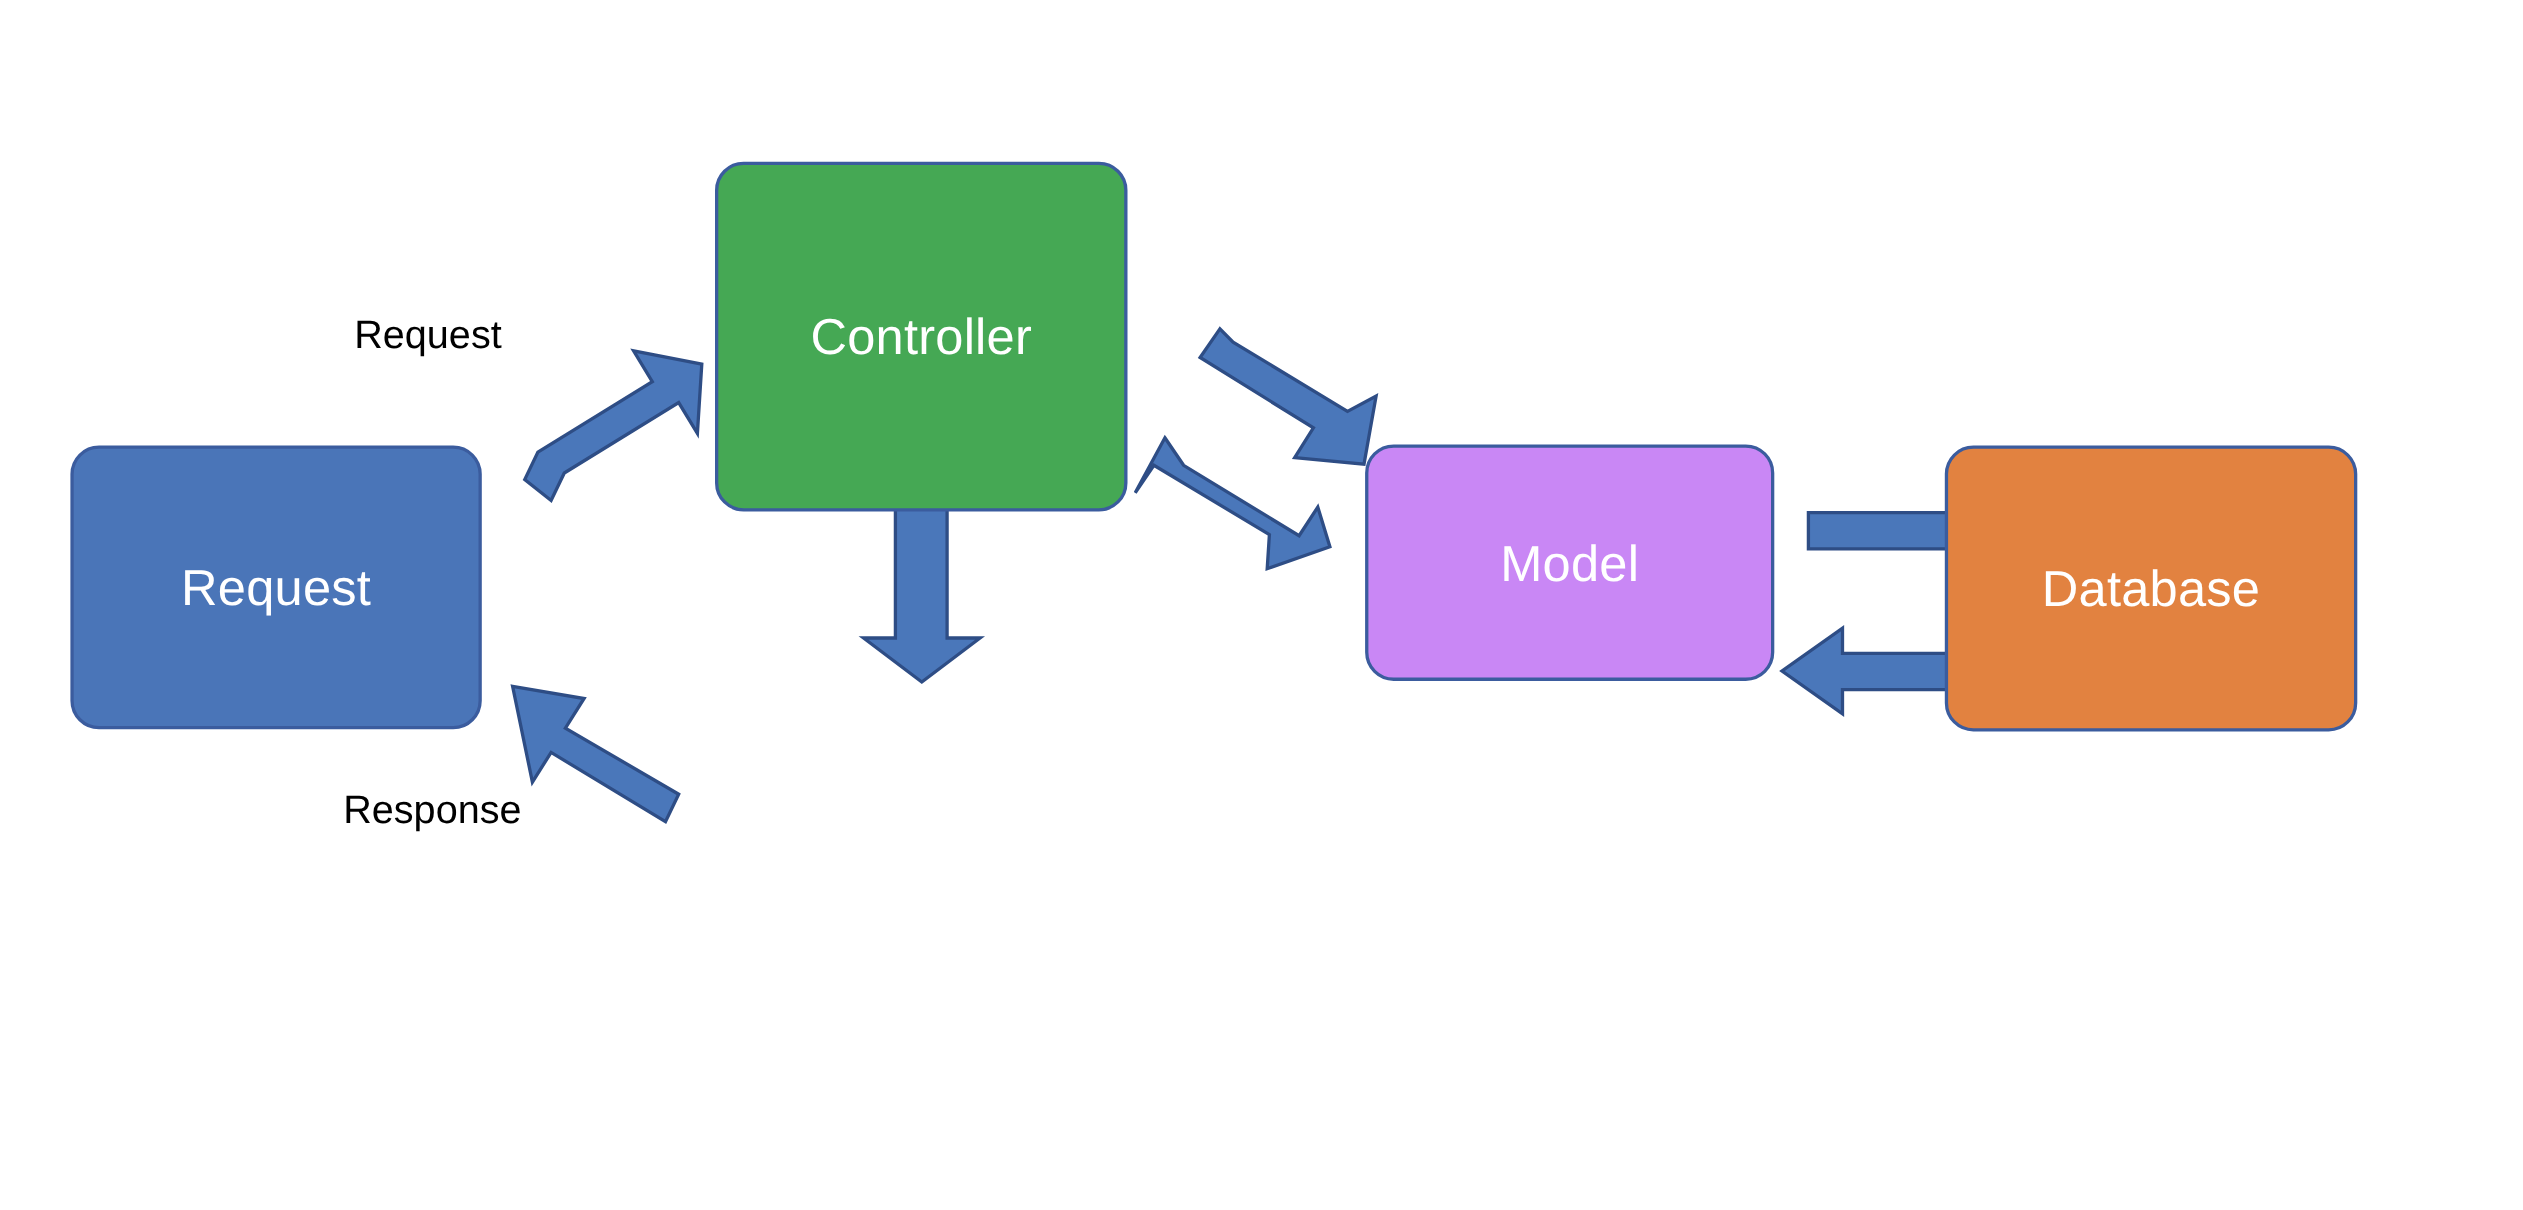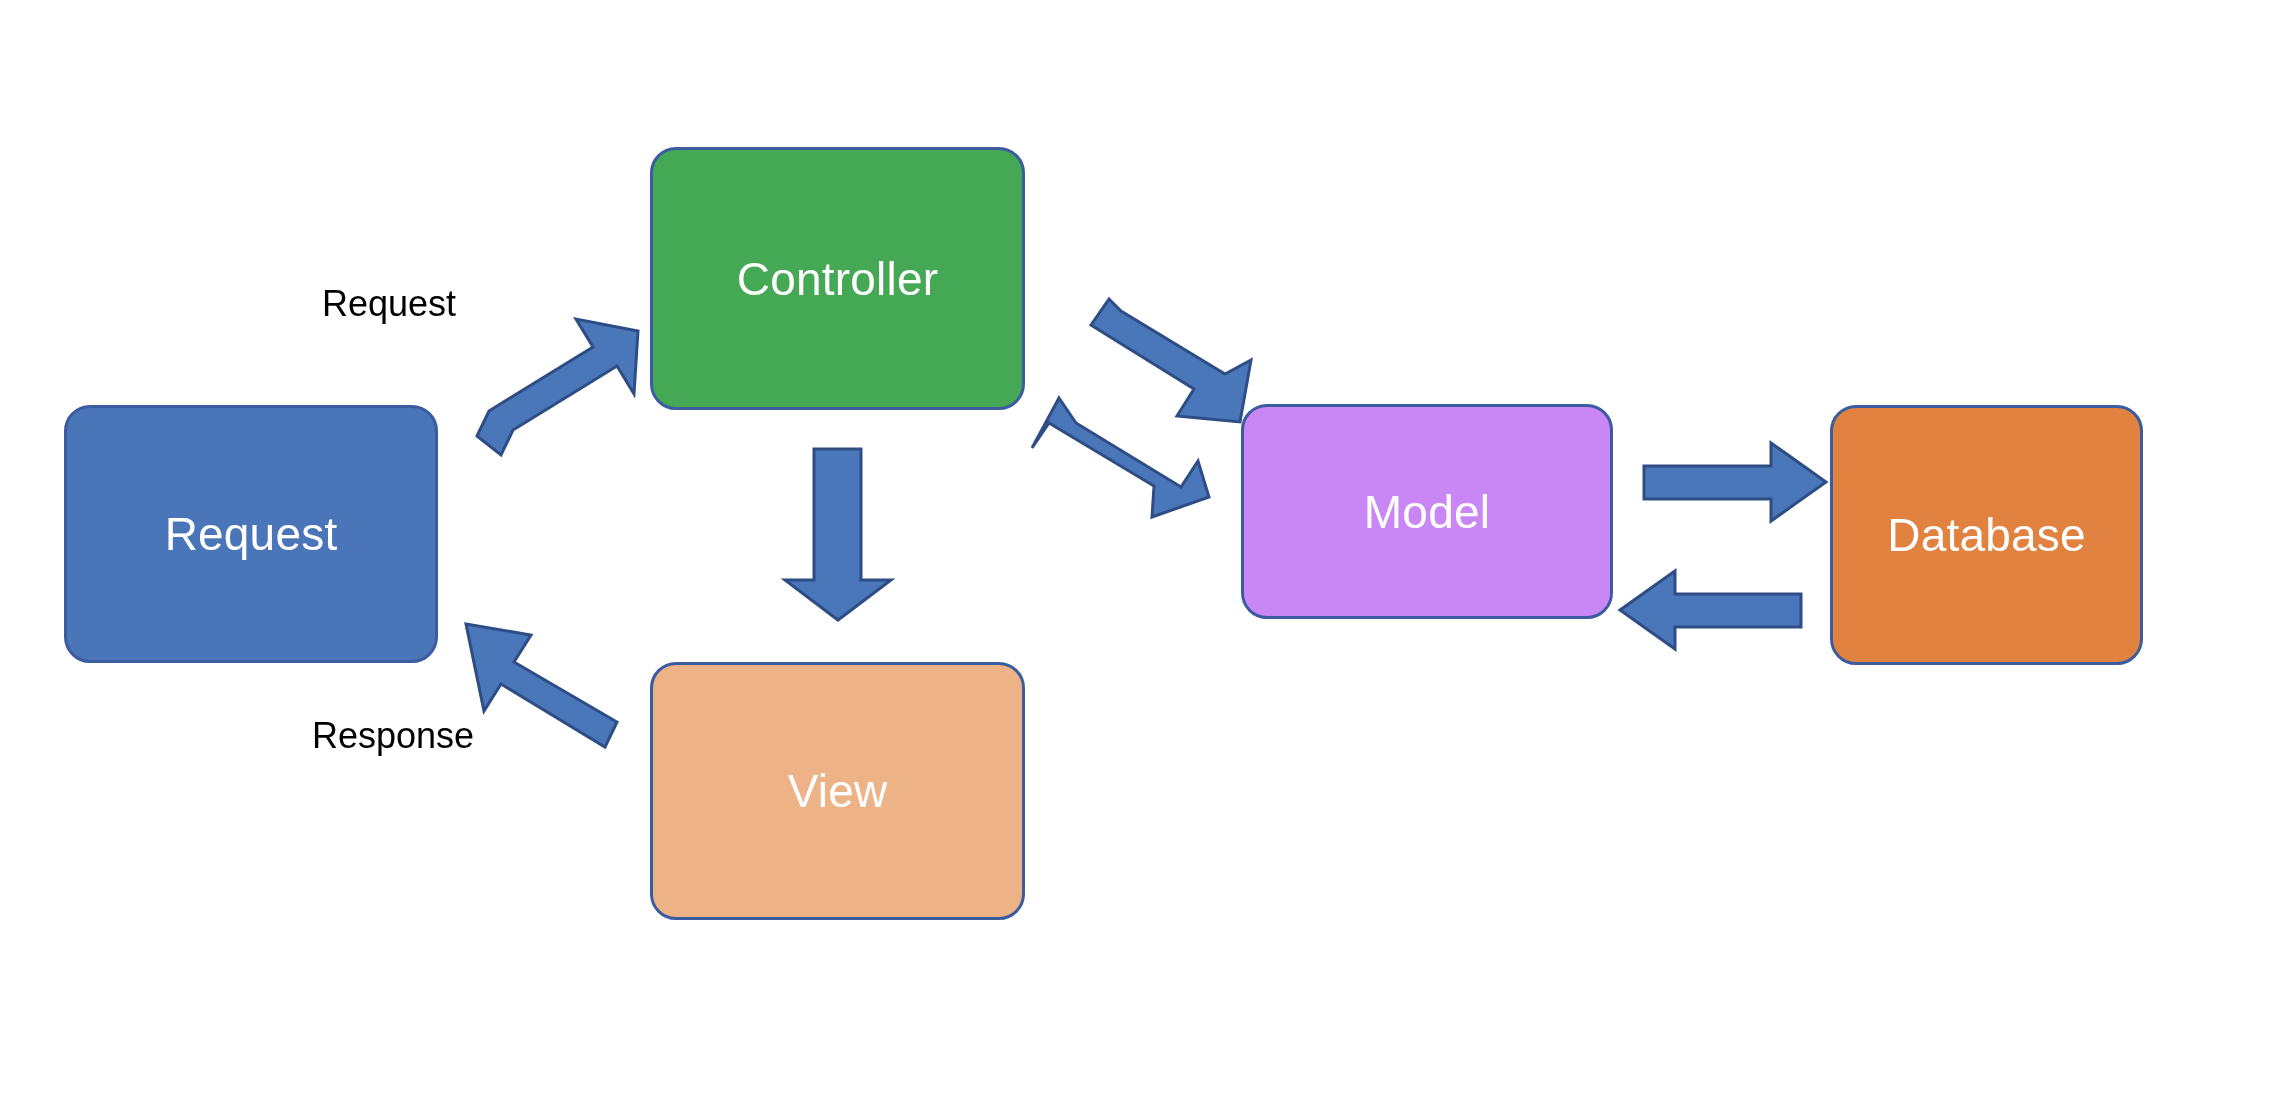--- a/index.html
+++ b/index.html
@@ -93,33 +93,30 @@
 
     <g>
       <polygon class="arrow-shape" points="1801,594 1675,594 1675,571 1620,610 1675,649 1675,627 1801,627"></polygon>
     </g>
   </svg>
 
   <div class="node" style="left:64px; top:405px; width:374px; height:258px; background:#4A75B8;">
     <span class="node-label">Request</span>
   </div>
 
-  <div class="node" style="left:650px; top:147px; width:375px; height:263px; background:#45A854;">
+  <div class="node" style="left:650px; top:147px; width:375px; height:318px; background:#45A854;">
     <span class="node-label">Controller</span>
   </div>
 
-  <div class="node" style="left:650px; top:662px; width:375px; height:258px; background:#EDB286;">
-    <span class="node-label">View</span>
-  </div>
 
   <div class="node" style="left:1241px; top:404px; width:372px; height:215px; background:#C987F5;">
     <span class="node-label">Model</span>
   </div>
 
-  <div class="node" style="left:1830px; top:405px; width:313px; height:260px; background:#E28240;">
+  <div class="node" style="left:1768px; top:405px; width:375px; height:260px; background:#E28240;">
     <span class="node-label">Database</span>
   </div>
 
   <div class="edge-label" style="left:322px; top:286px;">Request</div>
 
   <div class="edge-label" style="left:312px; top:718px;">Response</div>
 
 </div>
 
 </body></html>

